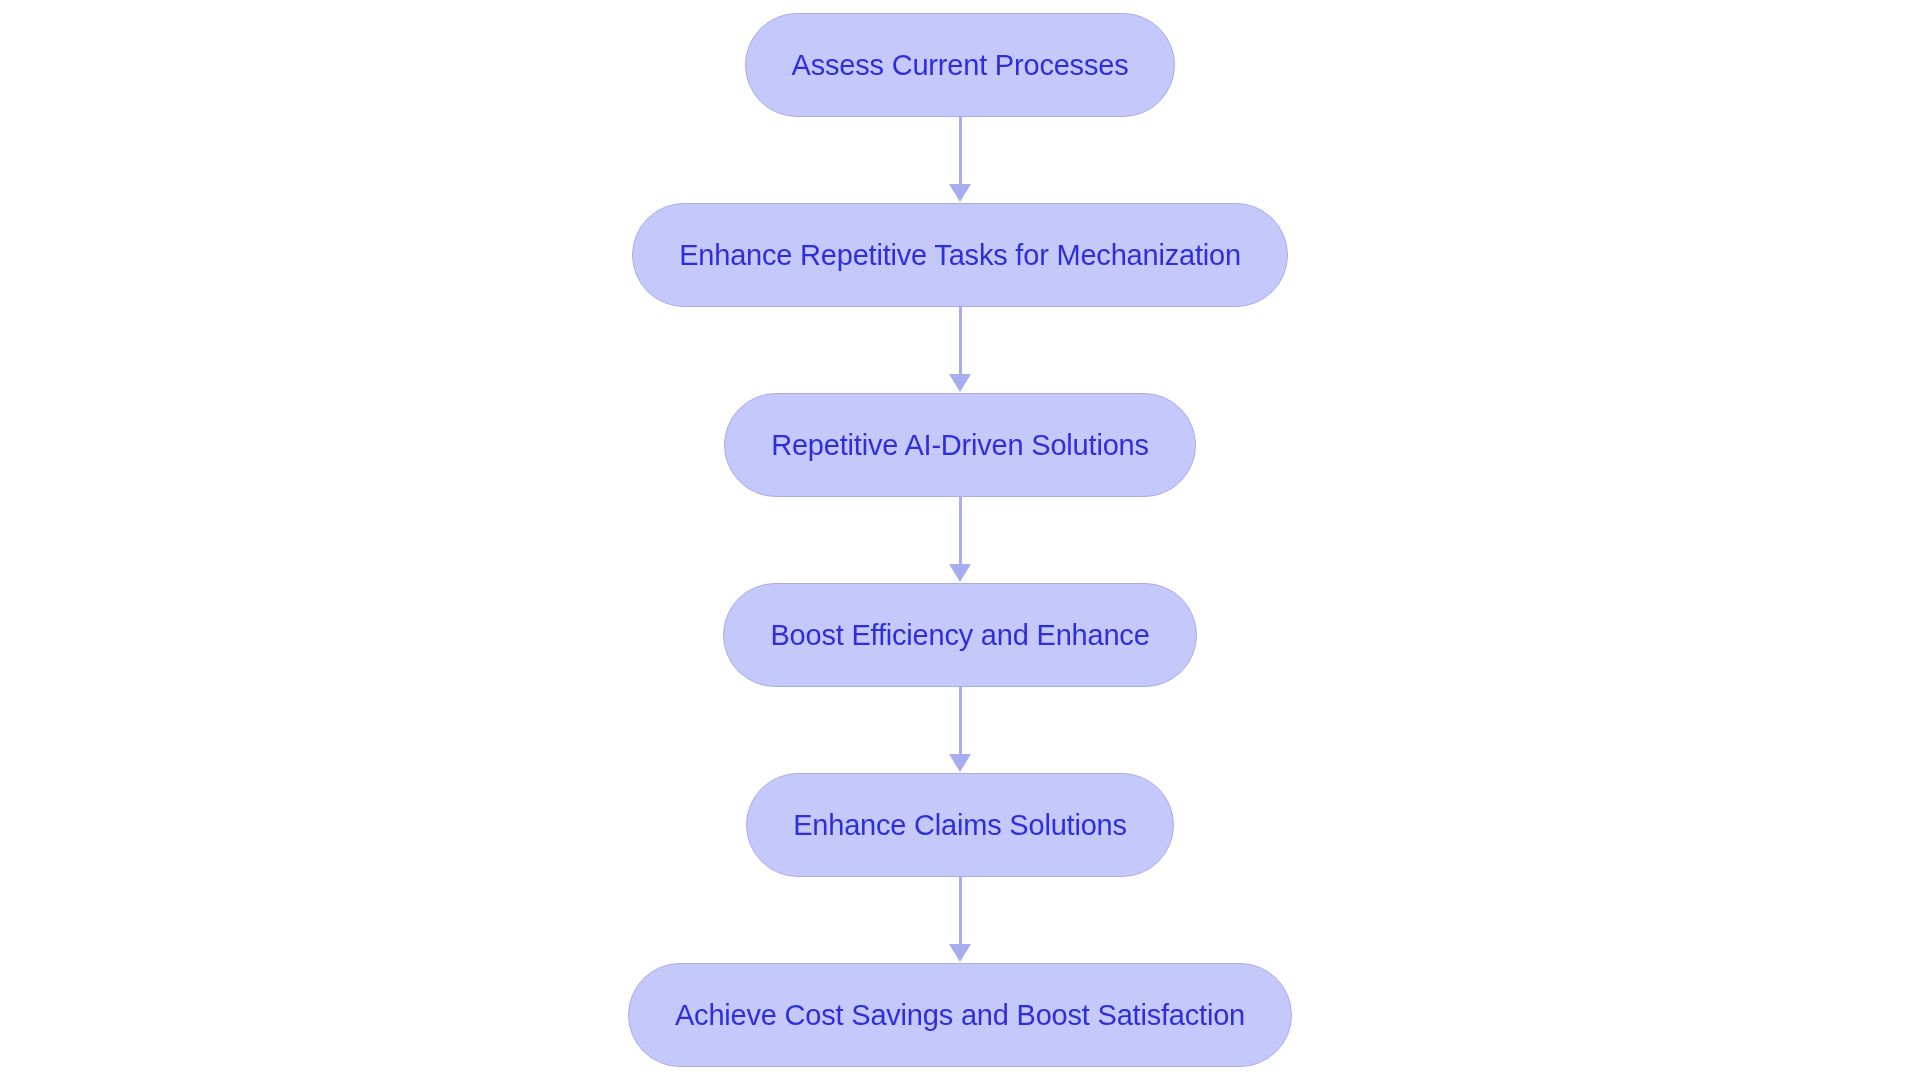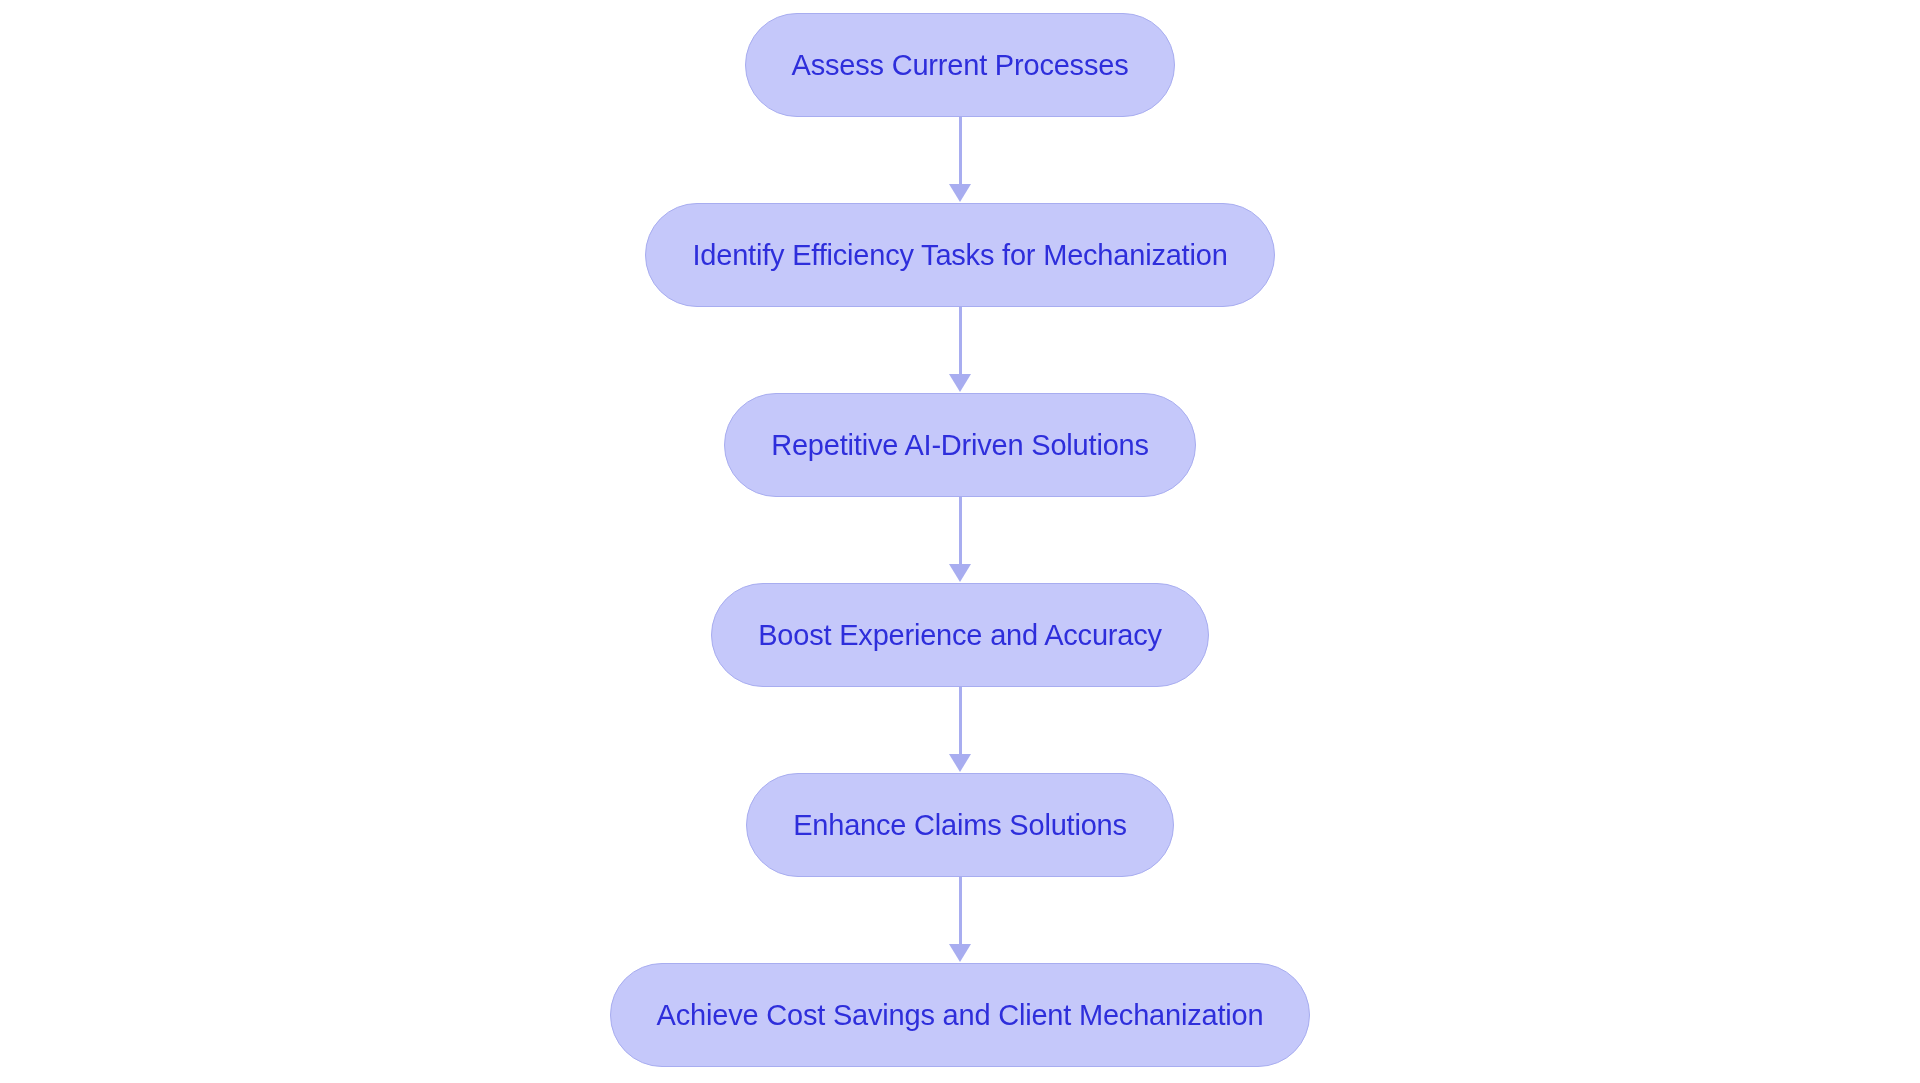--- a/index.html
+++ b/index.html
@@ -99,53 +99,53 @@
     <div class="node">
       <span class="node-label">Assess Current Processes</span>
     </div>
 
     <div class="connector">
       <div class="connector-line"></div>
       <div class="connector-arrowhead"></div>
     </div>
 
     <div class="node">
-      <span class="node-label">Identify Efficiency Tasks for Mechanization</span>
+      <span class="node-label">Enhance Repetitive Tasks for Mechanization</span>
     </div>
 
     <div class="connector">
       <div class="connector-line"></div>
       <div class="connector-arrowhead"></div>
     </div>
 
     <div class="node">
       <span class="node-label">Repetitive AI-Driven Solutions</span>
     </div>
 
     <div class="connector">
       <div class="connector-line"></div>
       <div class="connector-arrowhead"></div>
     </div>
 
     <div class="node">
-      <span class="node-label">Boost Experience and Accuracy</span>
+      <span class="node-label">Boost Efficiency and Enhance</span>
     </div>
 
     <div class="connector">
       <div class="connector-line"></div>
       <div class="connector-arrowhead"></div>
     </div>
 
     <div class="node">
       <span class="node-label">Enhance Claims Solutions</span>
     </div>
 
     <div class="connector">
       <div class="connector-line"></div>
       <div class="connector-arrowhead"></div>
     </div>
 
     <div class="node">
-      <span class="node-label">Achieve Cost Savings and Client Mechanization</span>
+      <span class="node-label">Achieve Cost Savings and Boost Satisfaction</span>
     </div>
 
   </div>
 </div>
 
 </body></html>

